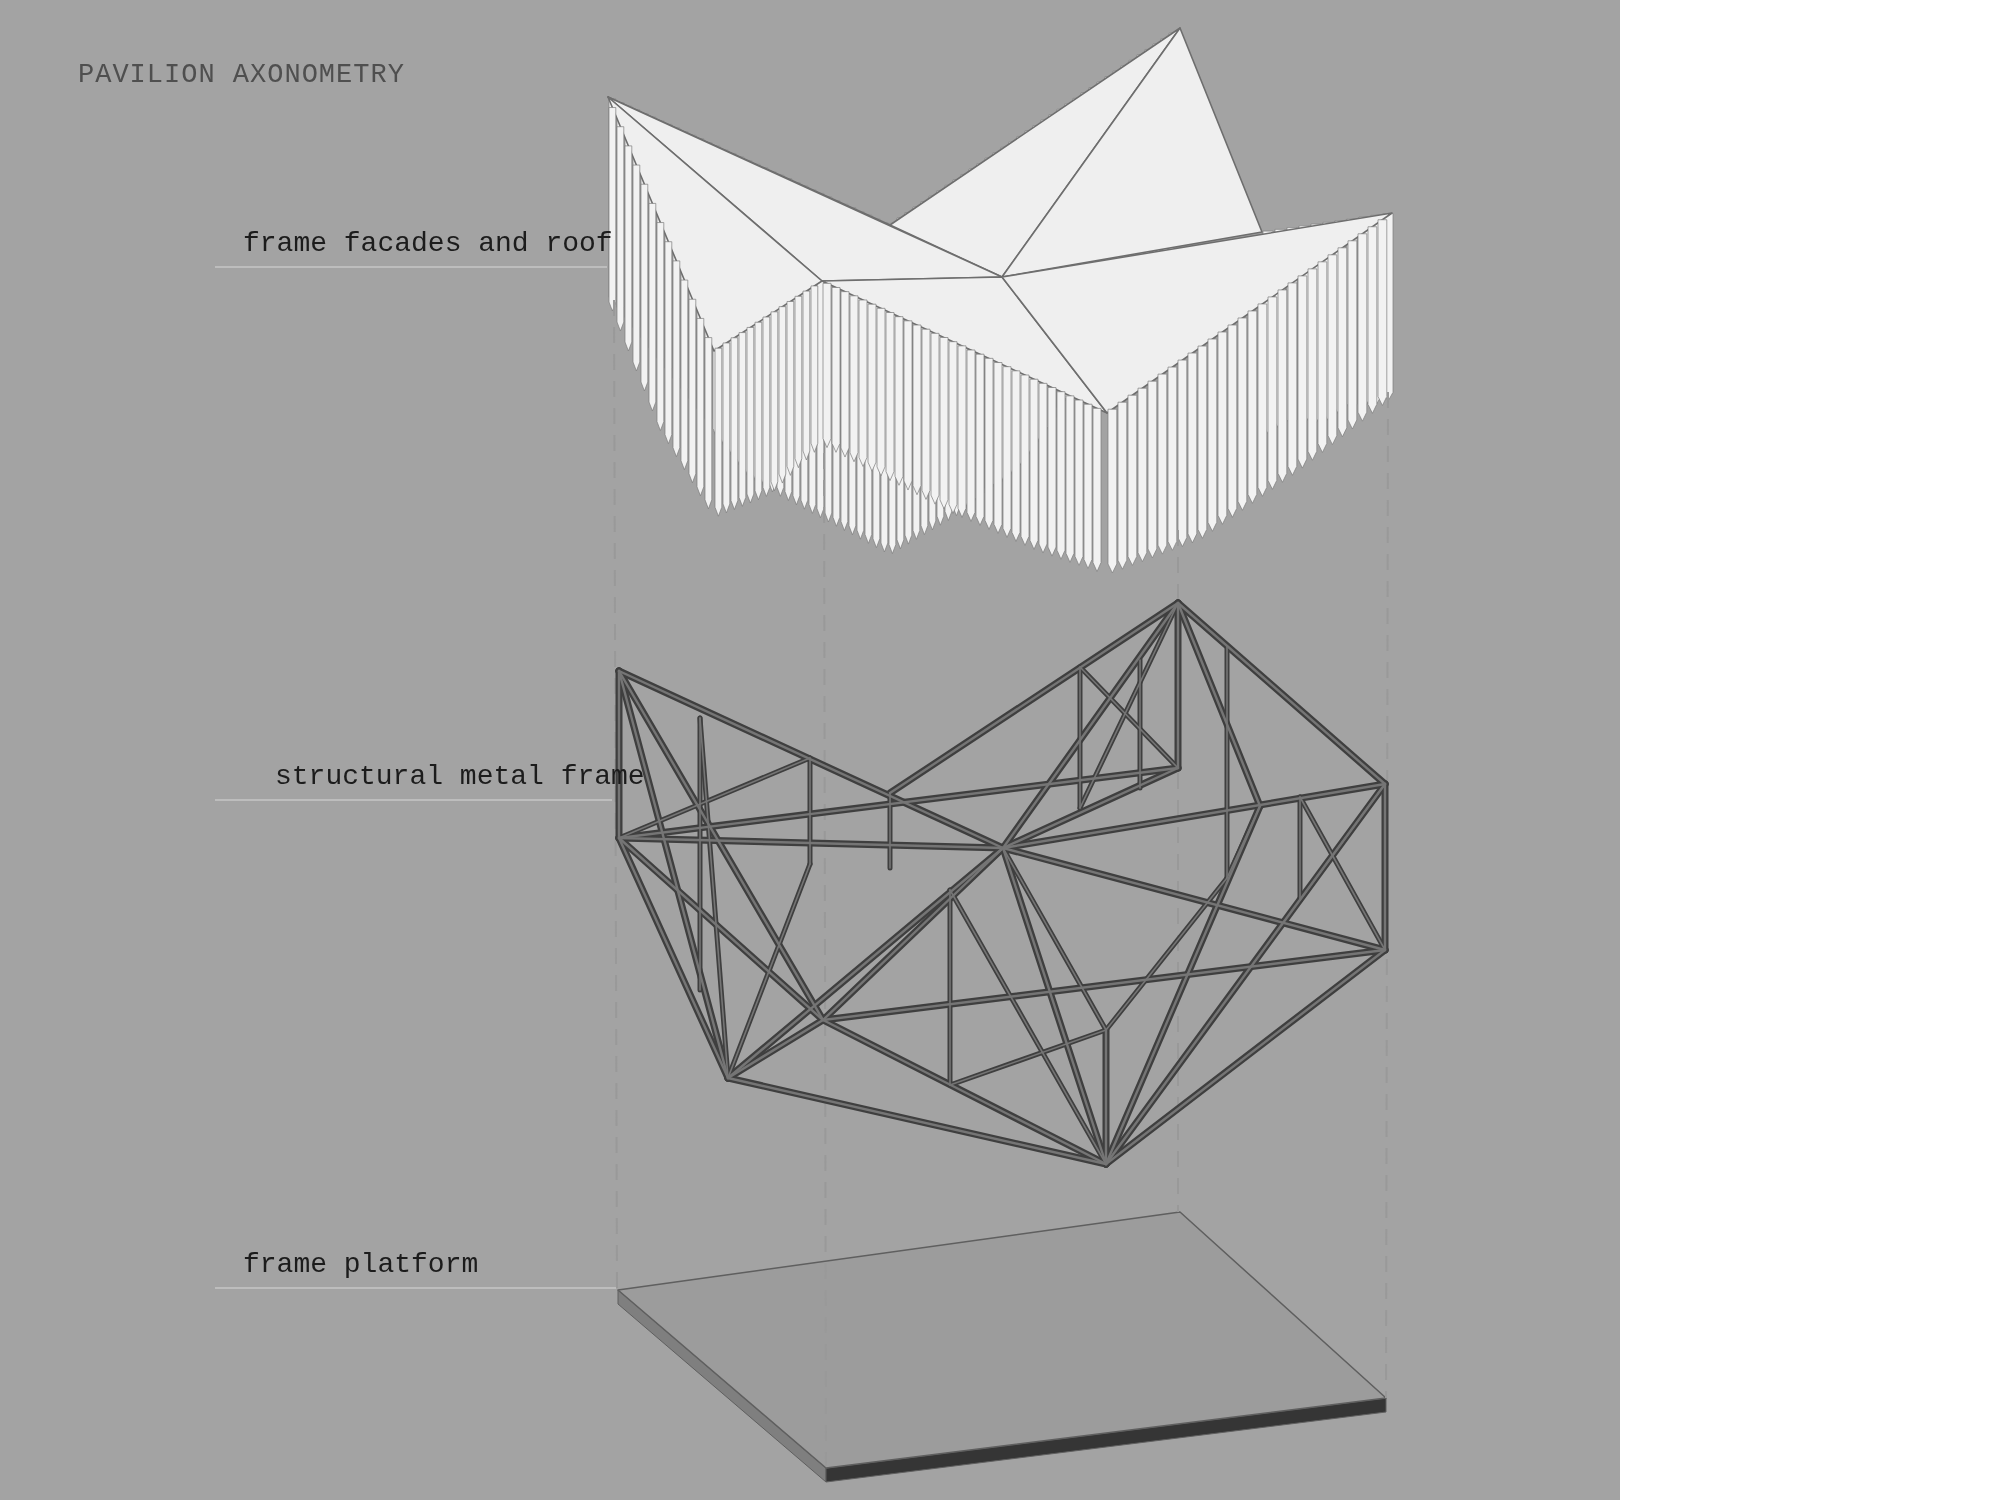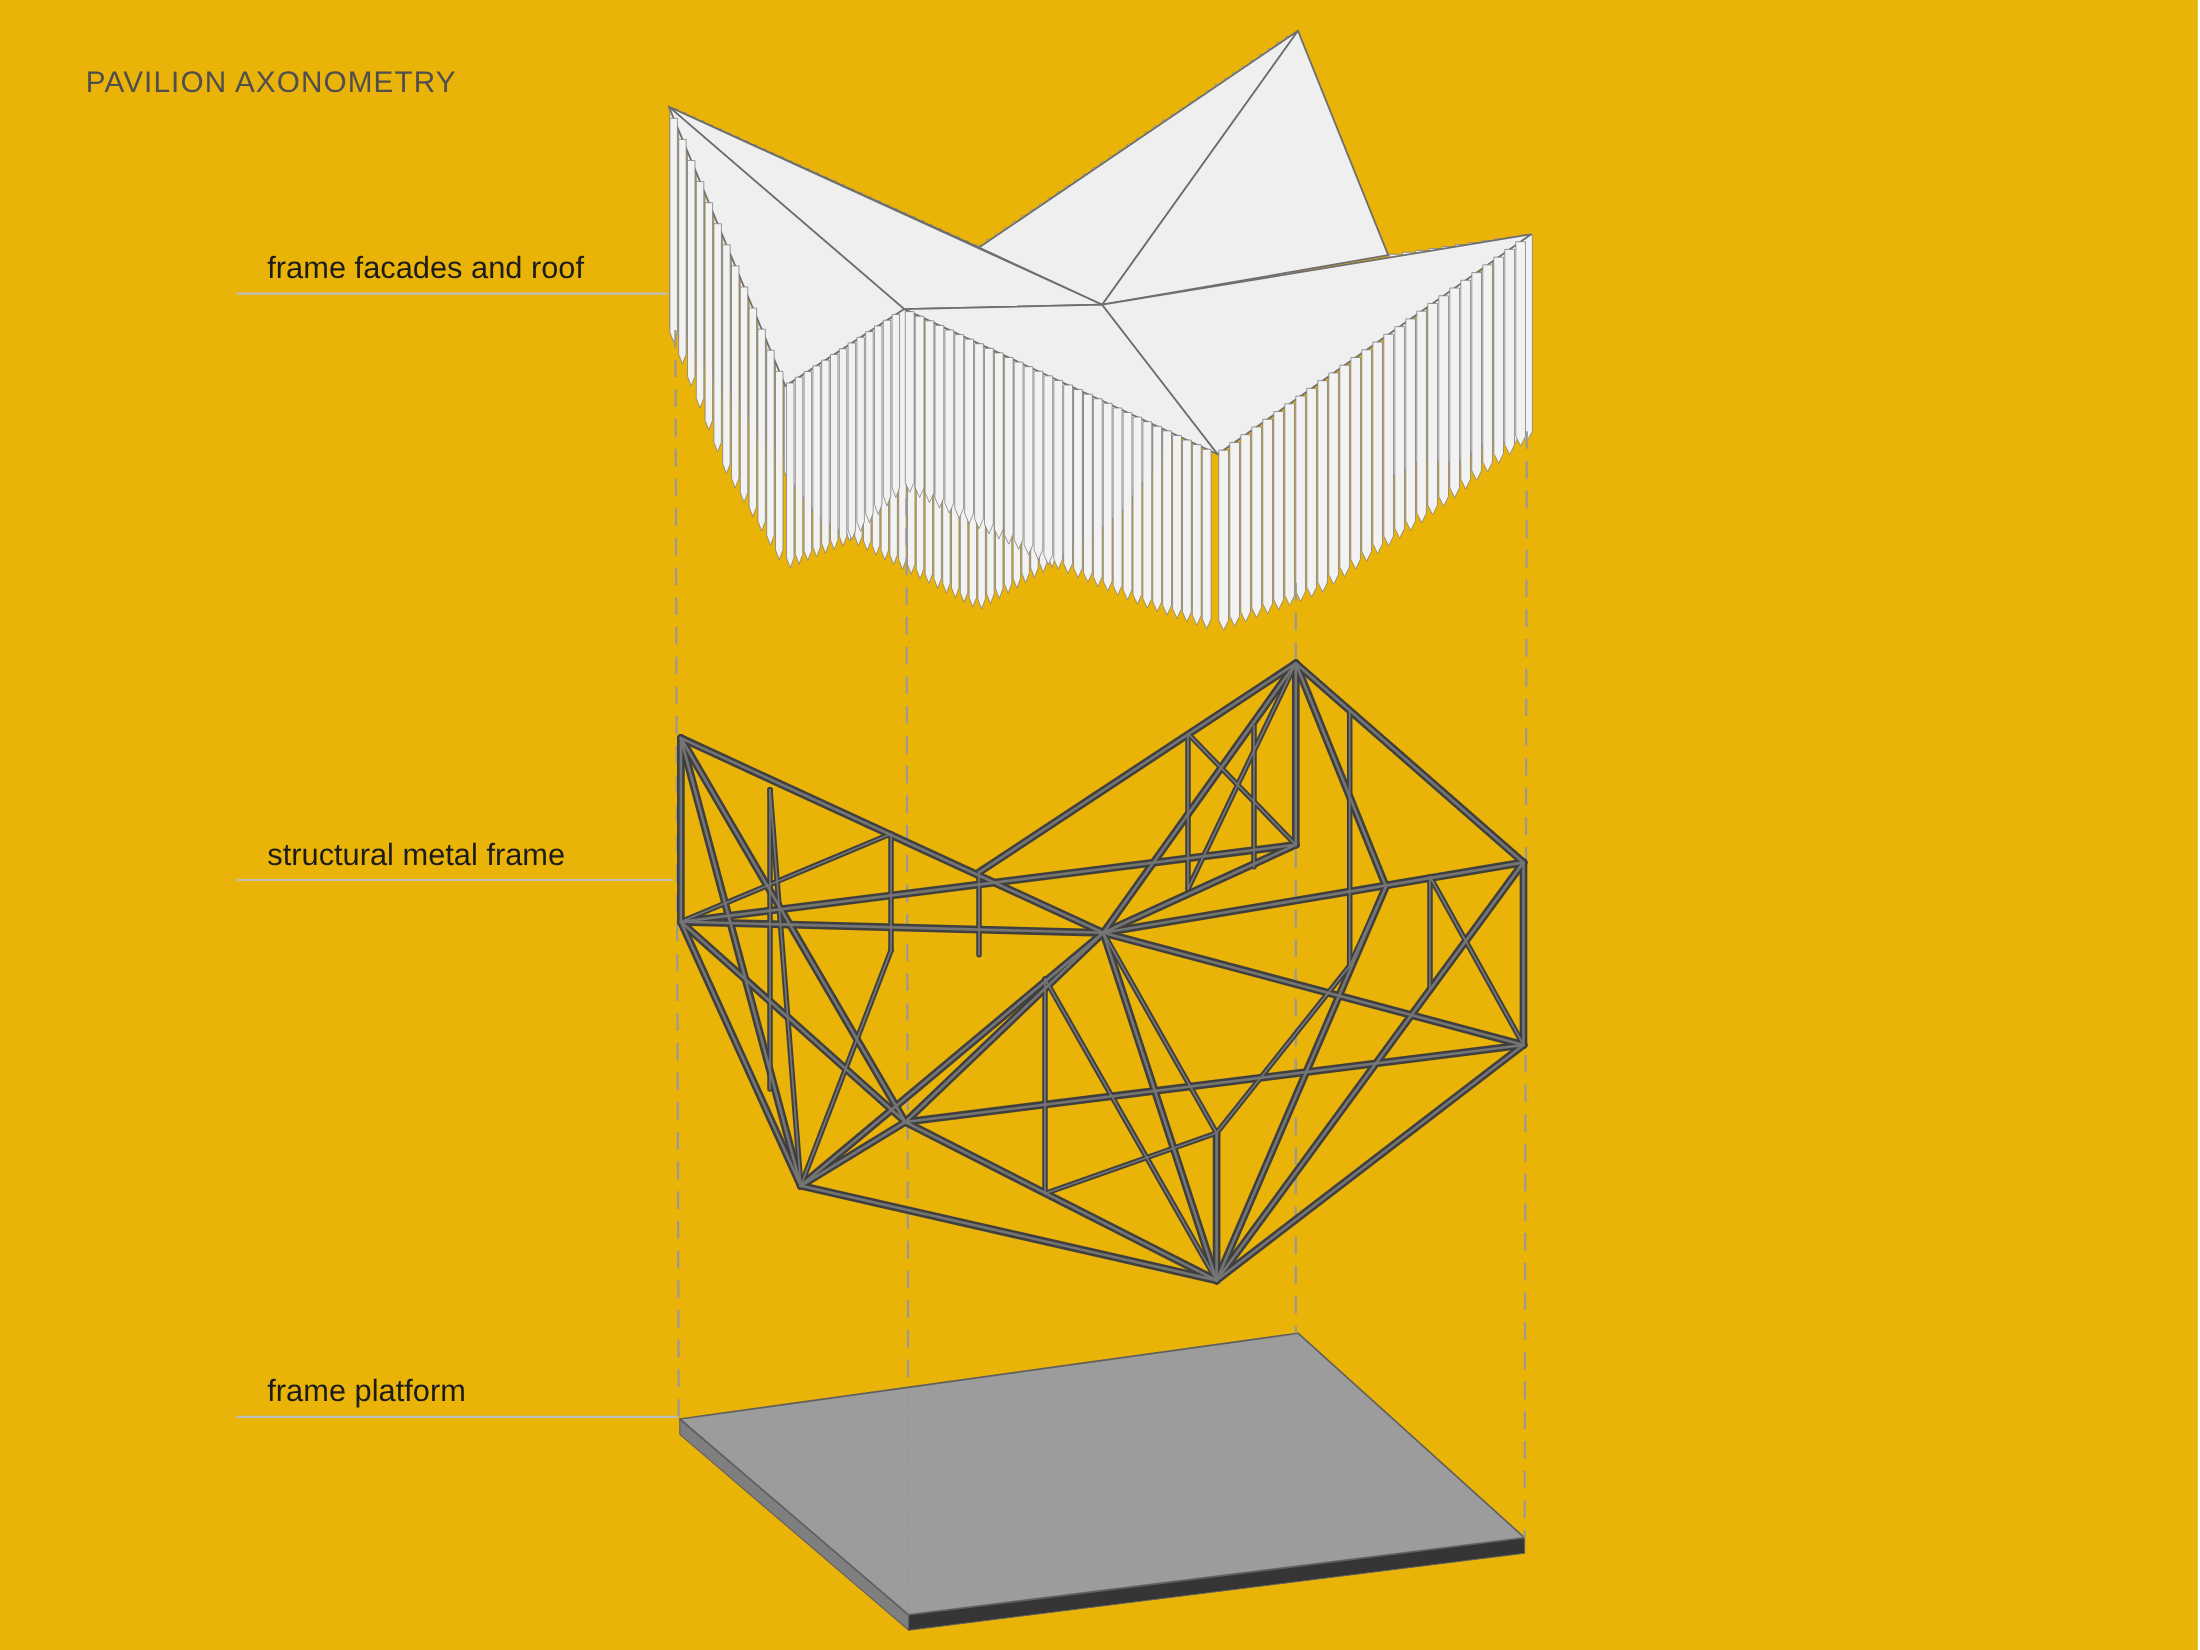--- a/index.html
+++ b/index.html
@@ -1,23 +1,23 @@
 <!DOCTYPE html>
 <html><head>
 <meta charset="utf-8">
 <style>
   html,body{margin:0;padding:0;background:#ffffff;}
-  .canvas{position:relative;width:1998px;height:1500px;background:#eab308;overflow:hidden;
-          font-family:Liberation Sans, sans-serif;}
+  .canvas{position:relative;width:1620px;height:1500px;background:#a3a3a3;overflow:hidden;
+          font-family:Liberation Mono, monospace;}
   .canvas svg{position:absolute;left:0;top:0;}
   .title{position:absolute;left:78px;top:60px;font-size:27px;letter-spacing:1px;
          color:#4f4f4f;white-space:nowrap;}
   .lbl{position:absolute;left:243px;font-size:28px;color:#1c1c1c;white-space:nowrap;}
   #lbl0{top:228px;}
-  #lbl1{top:761px;}
+  #lbl1{top:761px;margin-left:32px;}
   #lbl2{top:1249px;}
 </style>
 </head>
 <body>
 
 <div class="canvas">
   <svg id="drawing" width="2000" height="1500" viewBox="0 0 2000 1500">
       <g>
         <polygon points="609,98.99716312056736 615.8,98.99716312056736 615.8,296.57746478873236 612.4,305.57746478873236 609,296.57746478873236" fill="#f2f2f2" stroke="#7d7d7d" stroke-width="0.7" stroke-linejoin="round"></polygon>
         <polygon points="617,102.62836879432624 623.8,102.62836879432624 623.8,306.7183098591549 620.4,315.7183098591549 617,306.7183098591549" fill="#f2f2f2" stroke="#7d7d7d" stroke-width="0.7" stroke-linejoin="round"></polygon>

